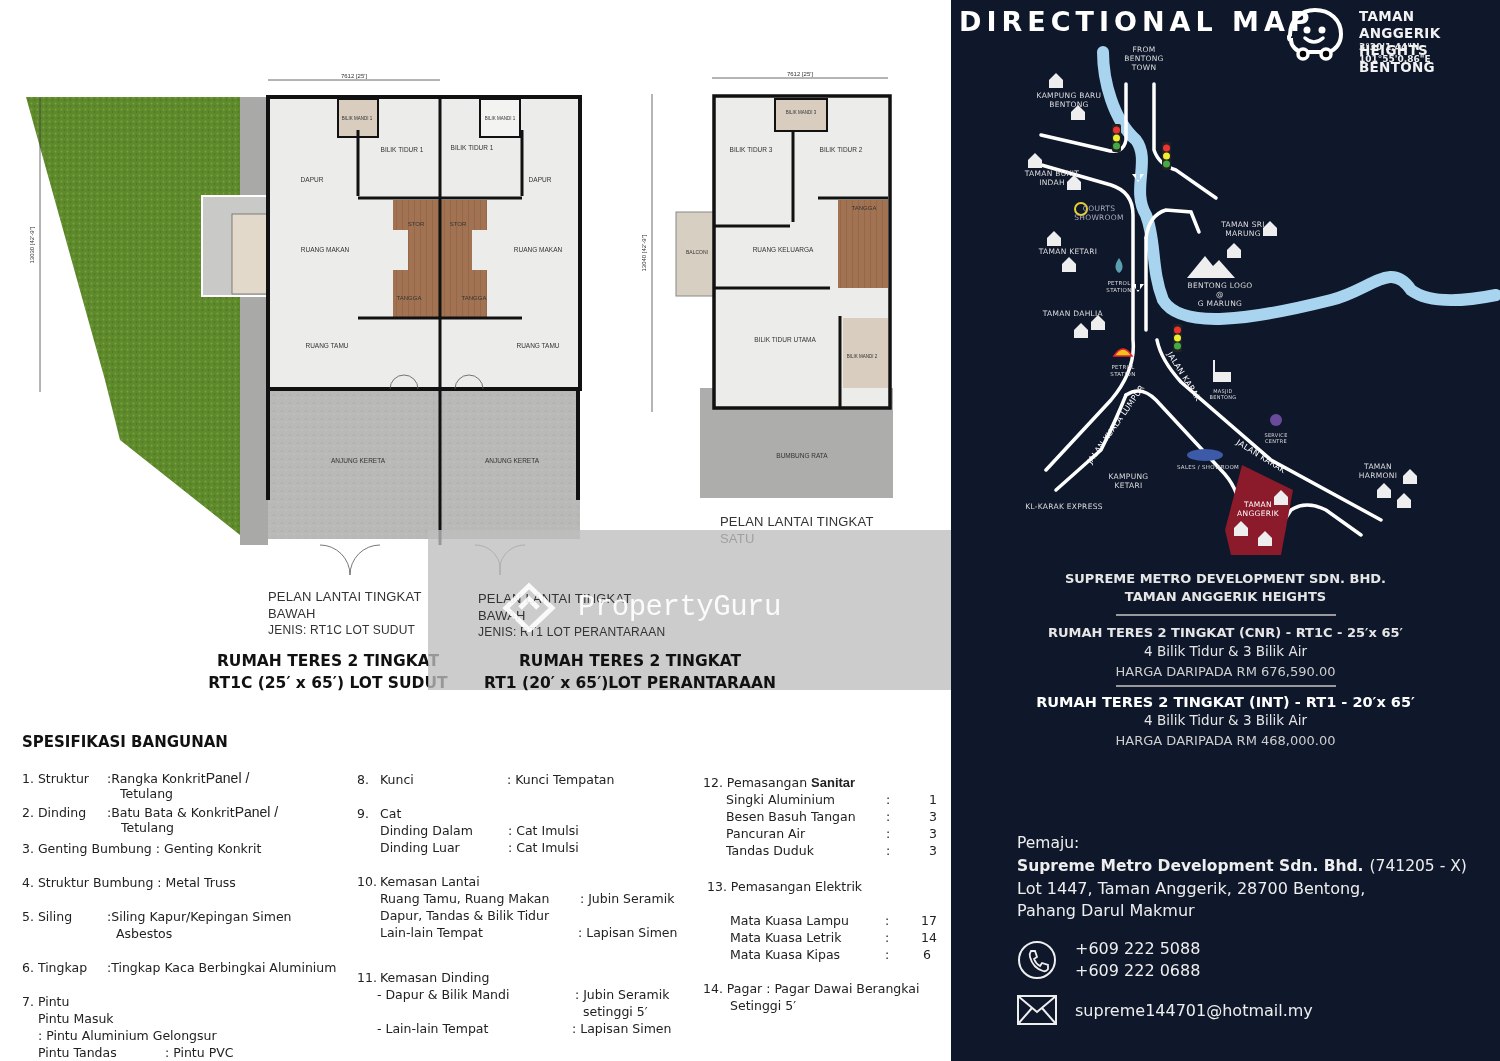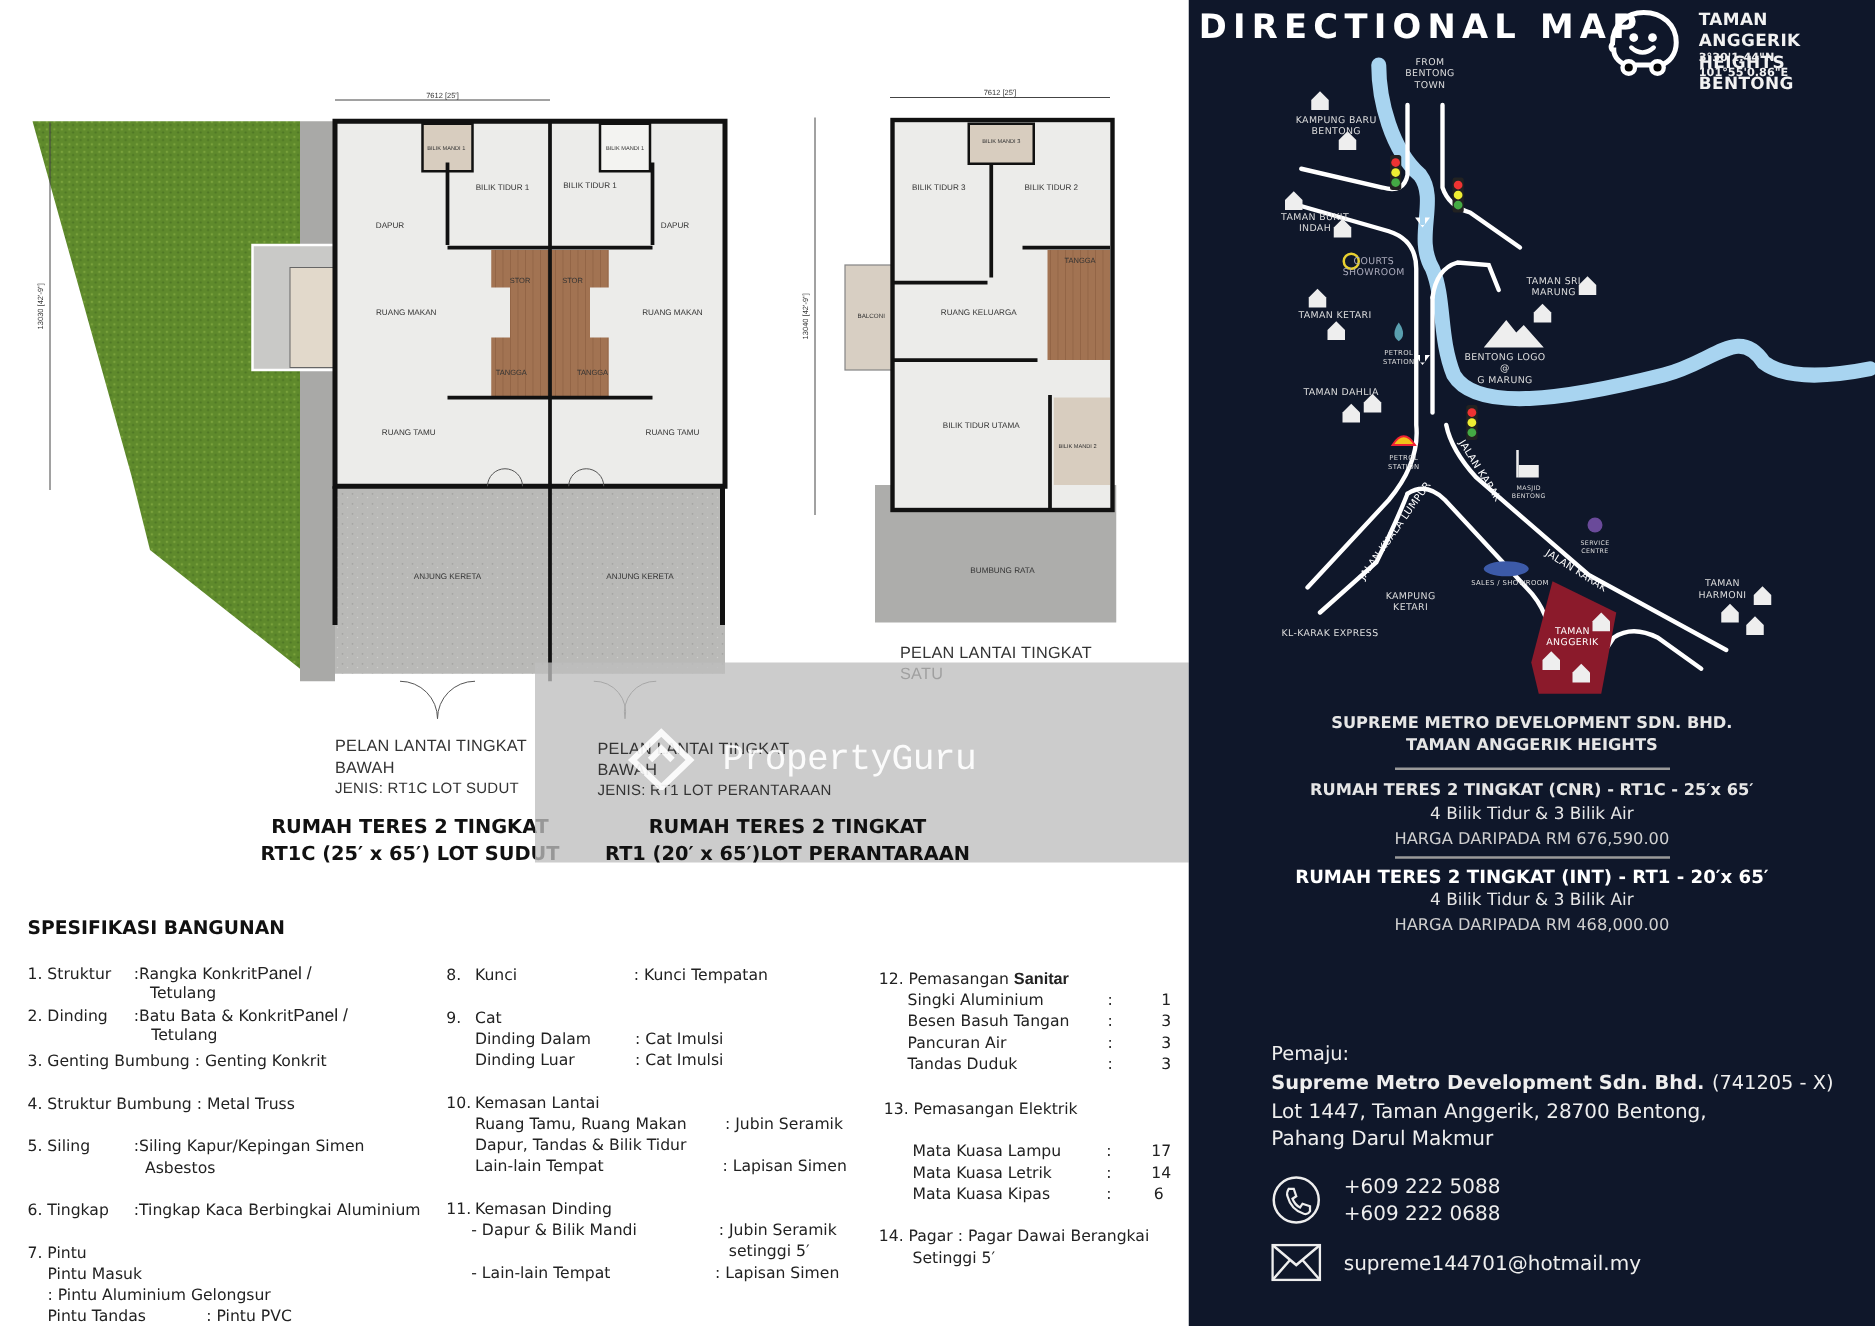--- a/index.html
+++ b/index.html
@@ -268,21 +268,21 @@
       <span style="width:200px">Ruang Tamu, Ruang Makan</span>
       <span>: Jubin Seramik</span>
     </div>
     <div class="row" style="padding-left:23px;">
       <span style="width:200px">Dapur, Tandas &amp; Bilik Tidur</span>
     </div>
     <div class="row" style="padding-left:23px;">
       <span style="width:198px">Lain-lain Tempat</span>
       <span>: Lapisan Simen</span>
     </div>
-    <div class="row" style="margin-top:17px;align-items:center;">
+    <div class="row" style="margin-top:28px;align-items:center;">
       <span style="width:23px">11.</span>
       <span>Kemasan Dinding</span>
     </div>
     <div class="row" style="padding-left:20px;">
       <span style="width:198px">- Dapur &amp; Bilik Mandi</span>
       <span>: Jubin Seramik</span>
     </div>
     <div style="padding-left:226px;">setinggi 5′</div>
     <div class="row" style="padding-left:20px;">
       <span style="width:195px">- Lain-lain Tempat</span>
@@ -436,21 +436,21 @@
 BENTONG</div>
   <div class="mlabel" style="left:68px; top:169px; width:66px; white-space:pre;">TAMAN BUKIT
 INDAH</div>
   <div class="mlabel" style="left:118px; top:204px; width:60px; white-space:pre; color:#aab;">COURTS
 SHOWROOM</div>
   <div class="mlabel" style="left:82px; top:247px; width:70px;">TAMAN KETARI</div>
   <div class="mlabel" style="left:148px; top:280px; width:40px; white-space:pre; font-size:5.5px; line-height:7px;">PETROL
 STATION</div>
   <div class="mlabel" style="left:262px; top:220px; width:60px; white-space:pre;">TAMAN SRI
 MARUNG</div>
-  <div class="mlabel" style="left:218px; top:281px; width:70px; white-space:pre;">BENTONG LOGO
+  <div class="mlabel" style="left:234px; top:281px; width:70px; white-space:pre;">BENTONG LOGO
 @
 G MARUNG</div>
   <div class="mlabel" style="left:82px; top:309px; width:70px;text-align:right;">TAMAN DAHLIA</div>
   <div class="mlabel" style="left:152px; top:364px; width:40px; white-space:pre; font-size:5.5px; line-height:7px;">PETROL
 STATION</div>
   <div class="mlabel" style="left:252px; top:388px; width:40px; white-space:pre; font-size:5px; line-height:6px;">MASJID
 BENTONG</div>
   <div class="mlabel" style="left:305px; top:432px; width:40px; white-space:pre; font-size:5px; line-height:6px;">SERVICE
 CENTRE</div>
   <div class="mlabel" style="left:222px; top:463px; width:70px; font-size:5.5px;">SALES / SHOWROOM</div>

